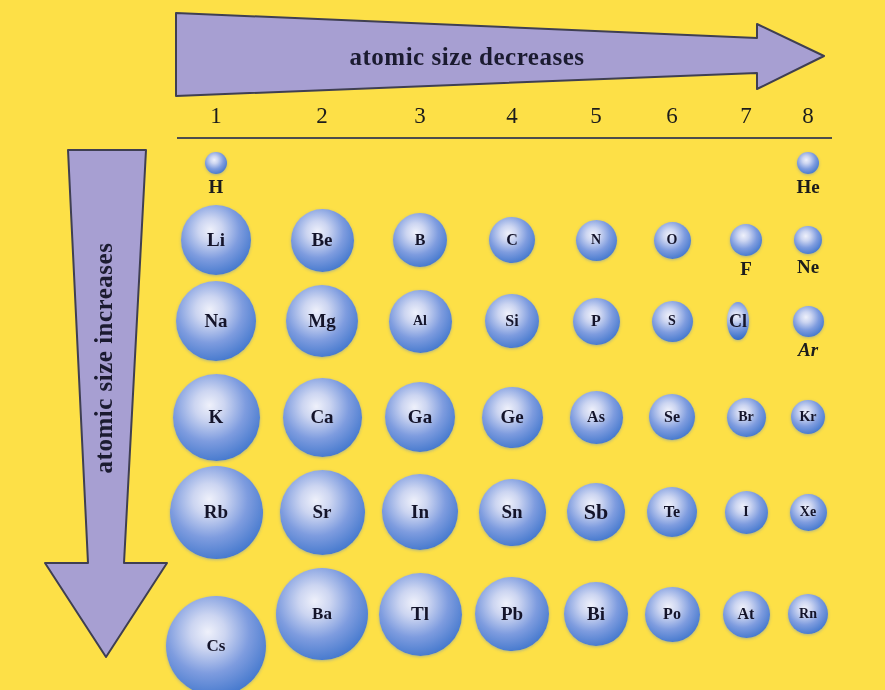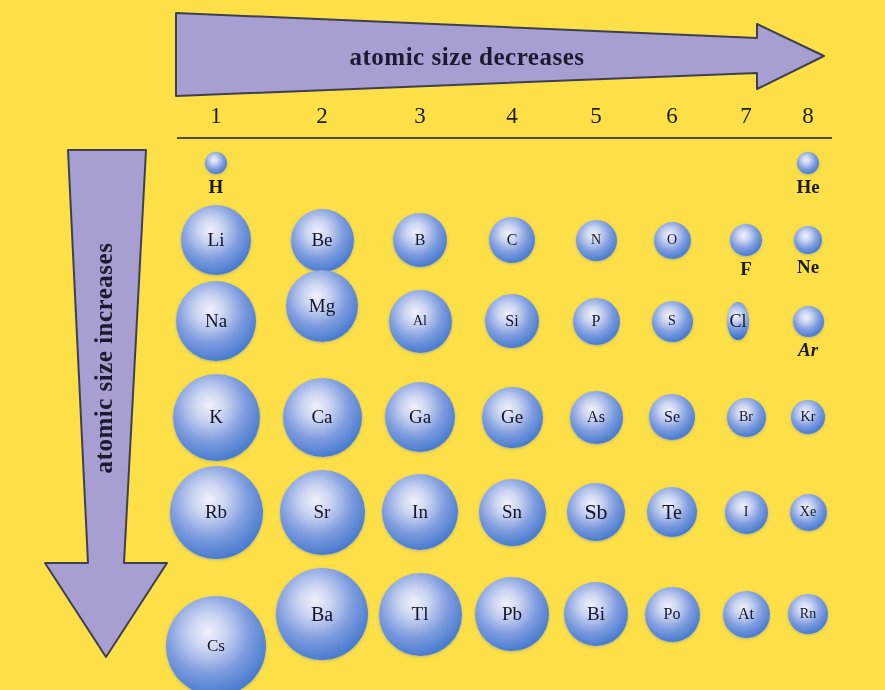--- a/index.html
+++ b/index.html
@@ -13,21 +13,21 @@
     font-size:25px;font-weight:600;fill:#1b1b30;letter-spacing:0.5px;
   }
   .col-number{
     position:absolute;top:103px;width:40px;margin-left:-20px;text-align:center;
     font-size:23px;font-weight:500;color:#1c1c1c;
   }
   .group-line{position:absolute;top:137px;height:2px;background:#4d4d4d;}
   .sphere{
     position:absolute;border-radius:50%;
     display:flex;align-items:center;justify-content:center;
-    color:#14142a;font-weight:normal;
+    color:#14142a;font-weight:bold;
     box-shadow:0 1px 3px rgba(90,130,205,0.45);
     text-align:center;
   }
   .below-label{
     position:absolute;width:70px;margin-left:-35px;text-align:center;
     font-size:19px;font-weight:bold;color:#1c1c1c;line-height:1;
   }
 </style>
 </head>
 <body>
@@ -64,46 +64,46 @@
       <div class="sphere" style="left: 290.5px; top: 208.5px; width: 63px; height: 63px; background: radial-gradient(circle at 42% 36%, rgb(239, 241, 251) 0%, rgb(204, 213, 241) 20%, rgb(126, 156, 223) 48%, rgb(74, 124, 207) 74%, rgb(47, 103, 196) 92%); color: rgb(20, 20, 42); font-size: 19px;">Be</div>
       <div class="sphere" style="left: 393px; top: 213px; width: 54px; height: 54px; background: radial-gradient(circle at 42% 36%, rgb(239, 241, 251) 0%, rgb(204, 213, 241) 20%, rgb(126, 156, 223) 48%, rgb(74, 124, 207) 74%, rgb(47, 103, 196) 92%); color: rgb(20, 20, 42); font-size: 16px;">B</div>
       <div class="sphere" style="left: 489px; top: 217px; width: 46px; height: 46px; background: radial-gradient(circle at 42% 36%, rgb(239, 241, 251) 0%, rgb(204, 213, 241) 20%, rgb(126, 156, 223) 48%, rgb(74, 124, 207) 74%, rgb(47, 103, 196) 92%); color: rgb(20, 20, 42); font-size: 16px;">C</div>
       <div class="sphere" style="left: 575.5px; top: 219.5px; width: 41px; height: 41px; background: radial-gradient(circle at 42% 36%, rgb(239, 241, 251) 0%, rgb(204, 213, 241) 20%, rgb(126, 156, 223) 48%, rgb(74, 124, 207) 74%, rgb(47, 103, 196) 92%); color: rgb(20, 20, 42); font-size: 14px;">N</div>
       <div class="sphere" style="left: 653.5px; top: 221.5px; width: 37px; height: 37px; background: radial-gradient(circle at 42% 36%, rgb(239, 241, 251) 0%, rgb(204, 213, 241) 20%, rgb(126, 156, 223) 48%, rgb(74, 124, 207) 74%, rgb(47, 103, 196) 92%); color: rgb(20, 20, 42); font-size: 14px;">O</div>
       <div class="sphere" style="left: 730px; top: 224px; width: 32px; height: 32px; background: radial-gradient(circle at 42% 36%, rgb(239, 241, 251) 0%, rgb(204, 213, 241) 20%, rgb(126, 156, 223) 48%, rgb(74, 124, 207) 74%, rgb(47, 103, 196) 92%); color: rgb(20, 20, 42);"></div>
       <div class="below-label" style="left: 746px; top: 259px;">F</div>
       <div class="sphere" style="left: 794px; top: 226px; width: 28px; height: 28px; background: radial-gradient(circle at 42% 36%, rgb(239, 241, 251) 0%, rgb(204, 213, 241) 20%, rgb(126, 156, 223) 48%, rgb(74, 124, 207) 74%, rgb(47, 103, 196) 92%); color: rgb(20, 20, 42);"></div>
       <div class="below-label" style="left: 808px; top: 257px;">Ne</div>
       <div class="sphere" style="left: 176px; top: 281px; width: 80px; height: 80px; background: radial-gradient(circle at 42% 36%, rgb(239, 241, 251) 0%, rgb(204, 213, 241) 20%, rgb(126, 156, 223) 48%, rgb(74, 124, 207) 74%, rgb(47, 103, 196) 92%); color: rgb(20, 20, 42); font-size: 19px;">Na</div>
-      <div class="sphere" style="left: 286px; top: 270px; width: 72px; height: 72px; background: radial-gradient(circle at 42% 36%, rgb(239, 241, 251) 0%, rgb(204, 213, 241) 20%, rgb(126, 156, 223) 48%, rgb(74, 124, 207) 74%, rgb(47, 103, 196) 92%); color: rgb(20, 20, 42); font-size: 19px;">Mg</div>
+      <div class="sphere" style="left: 286px; top: 285px; width: 72px; height: 72px; background: radial-gradient(circle at 42% 36%, rgb(239, 241, 251) 0%, rgb(204, 213, 241) 20%, rgb(126, 156, 223) 48%, rgb(74, 124, 207) 74%, rgb(47, 103, 196) 92%); color: rgb(20, 20, 42); font-size: 19px;">Mg</div>
       <div class="sphere" style="left: 388.5px; top: 289.5px; width: 63px; height: 63px; background: radial-gradient(circle at 42% 36%, rgb(239, 241, 251) 0%, rgb(204, 213, 241) 20%, rgb(126, 156, 223) 48%, rgb(74, 124, 207) 74%, rgb(47, 103, 196) 92%); color: rgb(20, 20, 42); font-size: 14px;">Al</div>
       <div class="sphere" style="left: 485px; top: 294px; width: 54px; height: 54px; background: radial-gradient(circle at 42% 36%, rgb(239, 241, 251) 0%, rgb(204, 213, 241) 20%, rgb(126, 156, 223) 48%, rgb(74, 124, 207) 74%, rgb(47, 103, 196) 92%); color: rgb(20, 20, 42); font-size: 16px;">Si</div>
       <div class="sphere" style="left: 572.5px; top: 297.5px; width: 47px; height: 47px; background: radial-gradient(circle at 42% 36%, rgb(239, 241, 251) 0%, rgb(204, 213, 241) 20%, rgb(126, 156, 223) 48%, rgb(74, 124, 207) 74%, rgb(47, 103, 196) 92%); color: rgb(20, 20, 42); font-size: 16px;">P</div>
       <div class="sphere" style="left: 651.5px; top: 300.5px; width: 41px; height: 41px; background: radial-gradient(circle at 42% 36%, rgb(239, 241, 251) 0%, rgb(204, 213, 241) 20%, rgb(126, 156, 223) 48%, rgb(74, 124, 207) 74%, rgb(47, 103, 196) 92%); color: rgb(20, 20, 42); font-size: 14px;">S</div>
       <div class="sphere" style="left: 727px; top: 302px; width: 22px; height: 38px; background: radial-gradient(circle at 42% 36%, rgb(239, 241, 251) 0%, rgb(204, 213, 241) 20%, rgb(126, 156, 223) 48%, rgb(74, 124, 207) 74%, rgb(47, 103, 196) 92%); color: rgb(20, 20, 42); font-size: 18px;">Cl</div>
       <div class="sphere" style="left: 792.5px; top: 305.5px; width: 31px; height: 31px; background: radial-gradient(circle at 42% 36%, rgb(239, 241, 251) 0%, rgb(204, 213, 241) 20%, rgb(126, 156, 223) 48%, rgb(74, 124, 207) 74%, rgb(47, 103, 196) 92%); color: rgb(20, 20, 42);"></div>
       <div class="below-label" style="left: 808px; top: 339.5px; font-style: italic;">Ar</div>
       <div class="sphere" style="left: 172.5px; top: 373.5px; width: 87px; height: 87px; background: radial-gradient(circle at 42% 36%, rgb(239, 241, 251) 0%, rgb(204, 213, 241) 20%, rgb(126, 156, 223) 48%, rgb(74, 124, 207) 74%, rgb(47, 103, 196) 92%); color: rgb(20, 20, 42); font-size: 19px;">K</div>
       <div class="sphere" style="left: 282.5px; top: 377.5px; width: 79px; height: 79px; background: radial-gradient(circle at 42% 36%, rgb(239, 241, 251) 0%, rgb(204, 213, 241) 20%, rgb(126, 156, 223) 48%, rgb(74, 124, 207) 74%, rgb(47, 103, 196) 92%); color: rgb(20, 20, 42); font-size: 19px;">Ca</div>
       <div class="sphere" style="left: 385px; top: 382px; width: 70px; height: 70px; background: radial-gradient(circle at 42% 36%, rgb(239, 241, 251) 0%, rgb(204, 213, 241) 20%, rgb(126, 156, 223) 48%, rgb(74, 124, 207) 74%, rgb(47, 103, 196) 92%); color: rgb(20, 20, 42); font-size: 19px;">Ga</div>
       <div class="sphere" style="left: 481.5px; top: 386.5px; width: 61px; height: 61px; background: radial-gradient(circle at 42% 36%, rgb(239, 241, 251) 0%, rgb(204, 213, 241) 20%, rgb(126, 156, 223) 48%, rgb(74, 124, 207) 74%, rgb(47, 103, 196) 92%); color: rgb(20, 20, 42); font-size: 19px;">Ge</div>
       <div class="sphere" style="left: 569.5px; top: 390.5px; width: 53px; height: 53px; background: radial-gradient(circle at 42% 36%, rgb(239, 241, 251) 0%, rgb(204, 213, 241) 20%, rgb(126, 156, 223) 48%, rgb(74, 124, 207) 74%, rgb(47, 103, 196) 92%); color: rgb(20, 20, 42); font-size: 16px;">As</div>
       <div class="sphere" style="left: 649px; top: 394px; width: 46px; height: 46px; background: radial-gradient(circle at 42% 36%, rgb(239, 241, 251) 0%, rgb(204, 213, 241) 20%, rgb(126, 156, 223) 48%, rgb(74, 124, 207) 74%, rgb(47, 103, 196) 92%); color: rgb(20, 20, 42); font-size: 16px;">Se</div>
       <div class="sphere" style="left: 726.5px; top: 397.5px; width: 39px; height: 39px; background: radial-gradient(circle at 42% 36%, rgb(239, 241, 251) 0%, rgb(204, 213, 241) 20%, rgb(126, 156, 223) 48%, rgb(74, 124, 207) 74%, rgb(47, 103, 196) 92%); color: rgb(20, 20, 42); font-size: 14px;">Br</div>
       <div class="sphere" style="left: 791px; top: 400px; width: 34px; height: 34px; background: radial-gradient(circle at 42% 36%, rgb(239, 241, 251) 0%, rgb(204, 213, 241) 20%, rgb(126, 156, 223) 48%, rgb(74, 124, 207) 74%, rgb(47, 103, 196) 92%); color: rgb(20, 20, 42); font-size: 14px;">Kr</div>
       <div class="sphere" style="left: 169.5px; top: 465.5px; width: 93px; height: 93px; background: radial-gradient(circle at 42% 36%, rgb(239, 241, 251) 0%, rgb(204, 213, 241) 20%, rgb(126, 156, 223) 48%, rgb(74, 124, 207) 74%, rgb(47, 103, 196) 92%); color: rgb(20, 20, 42); font-size: 19px;">Rb</div>
       <div class="sphere" style="left: 279.5px; top: 469.5px; width: 85px; height: 85px; background: radial-gradient(circle at 42% 36%, rgb(239, 241, 251) 0%, rgb(204, 213, 241) 20%, rgb(126, 156, 223) 48%, rgb(74, 124, 207) 74%, rgb(47, 103, 196) 92%); color: rgb(20, 20, 42); font-size: 19px;">Sr</div>
       <div class="sphere" style="left: 382px; top: 474px; width: 76px; height: 76px; background: radial-gradient(circle at 42% 36%, rgb(239, 241, 251) 0%, rgb(204, 213, 241) 20%, rgb(126, 156, 223) 48%, rgb(74, 124, 207) 74%, rgb(47, 103, 196) 92%); color: rgb(20, 20, 42); font-size: 19px;">In</div>
       <div class="sphere" style="left: 478.5px; top: 478.5px; width: 67px; height: 67px; background: radial-gradient(circle at 42% 36%, rgb(239, 241, 251) 0%, rgb(204, 213, 241) 20%, rgb(126, 156, 223) 48%, rgb(74, 124, 207) 74%, rgb(47, 103, 196) 92%); color: rgb(20, 20, 42); font-size: 19px;">Sn</div>
       <div class="sphere" style="left: 567px; top: 483px; width: 58px; height: 58px; background: radial-gradient(circle at 42% 36%, rgb(239, 241, 251) 0%, rgb(204, 213, 241) 20%, rgb(126, 156, 223) 48%, rgb(74, 124, 207) 74%, rgb(47, 103, 196) 92%); color: rgb(20, 20, 42); font-size: 22px;">Sb</div>
-      <div class="sphere" style="left: 647px; top: 487px; width: 50px; height: 50px; background: radial-gradient(circle at 42% 36%, rgb(239, 241, 251) 0%, rgb(204, 213, 241) 20%, rgb(126, 156, 223) 48%, rgb(74, 124, 207) 74%, rgb(47, 103, 196) 92%); color: rgb(20, 20, 42); font-size: 20px;">Te</div>
+      <div class="sphere" style="left: 647px; top: 487px; width: 50px; height: 50px; background: radial-gradient(circle at 42% 36%, rgb(239, 241, 251) 0%, rgb(204, 213, 241) 20%, rgb(126, 156, 223) 48%, rgb(74, 124, 207) 74%, rgb(47, 103, 196) 92%); color: rgb(20, 20, 42); font-size: 16px;">Te</div>
       <div class="sphere" style="left: 724.5px; top: 490.5px; width: 43px; height: 43px; background: radial-gradient(circle at 42% 36%, rgb(239, 241, 251) 0%, rgb(204, 213, 241) 20%, rgb(126, 156, 223) 48%, rgb(74, 124, 207) 74%, rgb(47, 103, 196) 92%); color: rgb(20, 20, 42); font-size: 14px;">I</div>
       <div class="sphere" style="left: 789.5px; top: 493.5px; width: 37px; height: 37px; background: radial-gradient(circle at 42% 36%, rgb(239, 241, 251) 0%, rgb(204, 213, 241) 20%, rgb(126, 156, 223) 48%, rgb(74, 124, 207) 74%, rgb(47, 103, 196) 92%); color: rgb(20, 20, 42); font-size: 14px;">Xe</div>
       <div class="sphere" style="left: 166px; top: 596px; width: 100px; height: 100px; background: radial-gradient(circle at 42% 36%, rgb(239, 241, 251) 0%, rgb(204, 213, 241) 20%, rgb(126, 156, 223) 48%, rgb(74, 124, 207) 74%, rgb(47, 103, 196) 92%); color: rgb(20, 20, 42); font-size: 17px;">Cs</div>
-      <div class="sphere" style="left: 276px; top: 568px; width: 92px; height: 92px; background: radial-gradient(circle at 42% 36%, rgb(239, 241, 251) 0%, rgb(204, 213, 241) 20%, rgb(126, 156, 223) 48%, rgb(74, 124, 207) 74%, rgb(47, 103, 196) 92%); color: rgb(20, 20, 42); font-size: 20px;">Ba</div>
+      <div class="sphere" style="left: 276px; top: 568px; width: 92px; height: 92px; background: radial-gradient(circle at 42% 36%, rgb(239, 241, 251) 0%, rgb(204, 213, 241) 20%, rgb(126, 156, 223) 48%, rgb(74, 124, 207) 74%, rgb(47, 103, 196) 92%); color: rgb(20, 20, 42); font-size: 17px;">Ba</div>
       <div class="sphere" style="left: 378.5px; top: 572.5px; width: 83px; height: 83px; background: radial-gradient(circle at 42% 36%, rgb(239, 241, 251) 0%, rgb(204, 213, 241) 20%, rgb(126, 156, 223) 48%, rgb(74, 124, 207) 74%, rgb(47, 103, 196) 92%); color: rgb(20, 20, 42); font-size: 19px;">Tl</div>
       <div class="sphere" style="left: 475px; top: 577px; width: 74px; height: 74px; background: radial-gradient(circle at 42% 36%, rgb(239, 241, 251) 0%, rgb(204, 213, 241) 20%, rgb(126, 156, 223) 48%, rgb(74, 124, 207) 74%, rgb(47, 103, 196) 92%); color: rgb(20, 20, 42); font-size: 19px;">Pb</div>
       <div class="sphere" style="left: 564px; top: 582px; width: 64px; height: 64px; background: radial-gradient(circle at 42% 36%, rgb(239, 241, 251) 0%, rgb(204, 213, 241) 20%, rgb(126, 156, 223) 48%, rgb(74, 124, 207) 74%, rgb(47, 103, 196) 92%); color: rgb(20, 20, 42); font-size: 19px;">Bi</div>
       <div class="sphere" style="left: 644.5px; top: 586.5px; width: 55px; height: 55px; background: radial-gradient(circle at 42% 36%, rgb(239, 241, 251) 0%, rgb(204, 213, 241) 20%, rgb(126, 156, 223) 48%, rgb(74, 124, 207) 74%, rgb(47, 103, 196) 92%); color: rgb(20, 20, 42); font-size: 16px;">Po</div>
       <div class="sphere" style="left: 722.5px; top: 590.5px; width: 47px; height: 47px; background: radial-gradient(circle at 42% 36%, rgb(239, 241, 251) 0%, rgb(204, 213, 241) 20%, rgb(126, 156, 223) 48%, rgb(74, 124, 207) 74%, rgb(47, 103, 196) 92%); color: rgb(20, 20, 42); font-size: 16px;">At</div>
       <div class="sphere" style="left: 788px; top: 594px; width: 40px; height: 40px; background: radial-gradient(circle at 42% 36%, rgb(239, 241, 251) 0%, rgb(204, 213, 241) 20%, rgb(126, 156, 223) 48%, rgb(74, 124, 207) 74%, rgb(47, 103, 196) 92%); color: rgb(20, 20, 42); font-size: 14px;">Rn</div>
     </div>
 
 </div>
 

